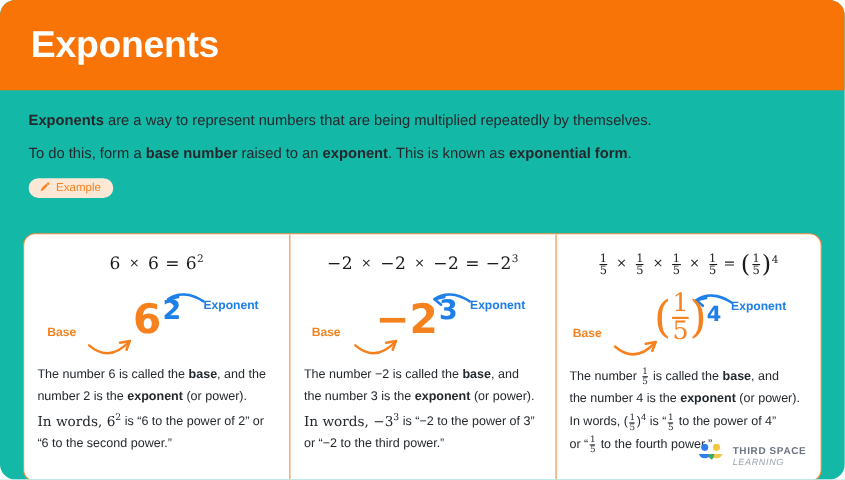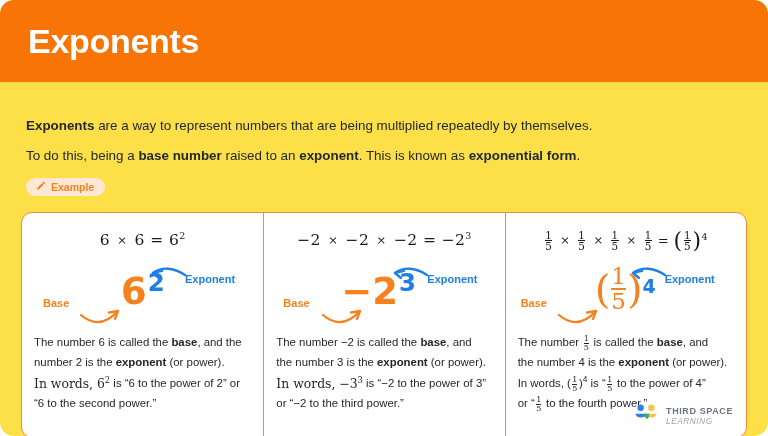--- a/index.html
+++ b/index.html
@@ -5,21 +5,21 @@
   * { box-sizing: border-box; margin: 0; padding: 0; }
   html, body {
     width: 768px; height: 436px;
     background: #ffffff;
     font-family: "Liberation Sans", sans-serif;
     overflow: hidden;
   }
   .page {
     position: relative;
     width: 768px; height: 436px;
-    background: #fde047;
+    background: #14b8a6;
     border-radius: 14px;
     overflow: hidden;
   }
 
   
   .header {
     height: 82px;
     background: #F97406;
     display: flex;
     align-items: center;
@@ -28,39 +28,39 @@
     border-top-right-radius: 13px;
   }
   .header-title {
     color: #ffffff;
     font-size: 34px;
     font-weight: bold;
     letter-spacing: -0.3px;
   }
 
   
-  .intro { padding: 34px 26px 0 26px; }
+  .intro { padding: 18px 26px 0 26px; }
   .intro p {
     font-size: 13.4px;
     color: #23282d;
     line-height: 1.45;
     margin-bottom: 11px;
   }
   .intro p b { font-weight: bold; }
 
   .badge {
     display: inline-flex;
     align-items: center;
     gap: 5px;
     background: #FDE8D6;
     color: #F6821F;
     border-radius: 11px;
     padding: 3px 11px 3px 9px;
     font-size: 10.5px;
-    font-weight: bold;
+    font-weight: normal;
     margin-top: 1px;
   }
   .badge svg { display: block; }
 
   
   .card {
     position: absolute;
     left: 21px; top: 188px;
     width: 726px; height: 226px;
     border: 1.4px solid #F08A3C;
@@ -187,21 +187,21 @@
 
   <div class="header">
     <div class="header-title">Exponents</div>
   </div>
 
   <div class="intro">
     <p>
       <b>Exponents</b><span> are a way to represent numbers that are being multiplied repeatedly by themselves.</span>
     </p>
     <p>
-      <span>To do this, being a </span><b>base number</b><span> raised to an </span><b>exponent</b><span>. This is known as </span><b>exponential form</b><span>.</span>
+      <span>To do this, form a </span><b>base number</b><span> raised to an </span><b>exponent</b><span>. This is known as </span><b>exponential form</b><span>.</span>
     </p>
     <div class="badge">
       <span>
         <svg width="11" height="11" viewBox="0 0 16 16">
           <path d="M11.6 1.6a1.6 1.6 0 0 1 2.3 2.3l-.9.9-2.3-2.3.9-.9z" fill="#F6821F"></path>
           <path d="M10.1 3.1l2.3 2.3-6.6 6.6-2.8.6.6-2.9 6.5-6.6z" fill="#F6821F"></path>
         </svg>
       </span>
       <span>Example</span>
     </div>

